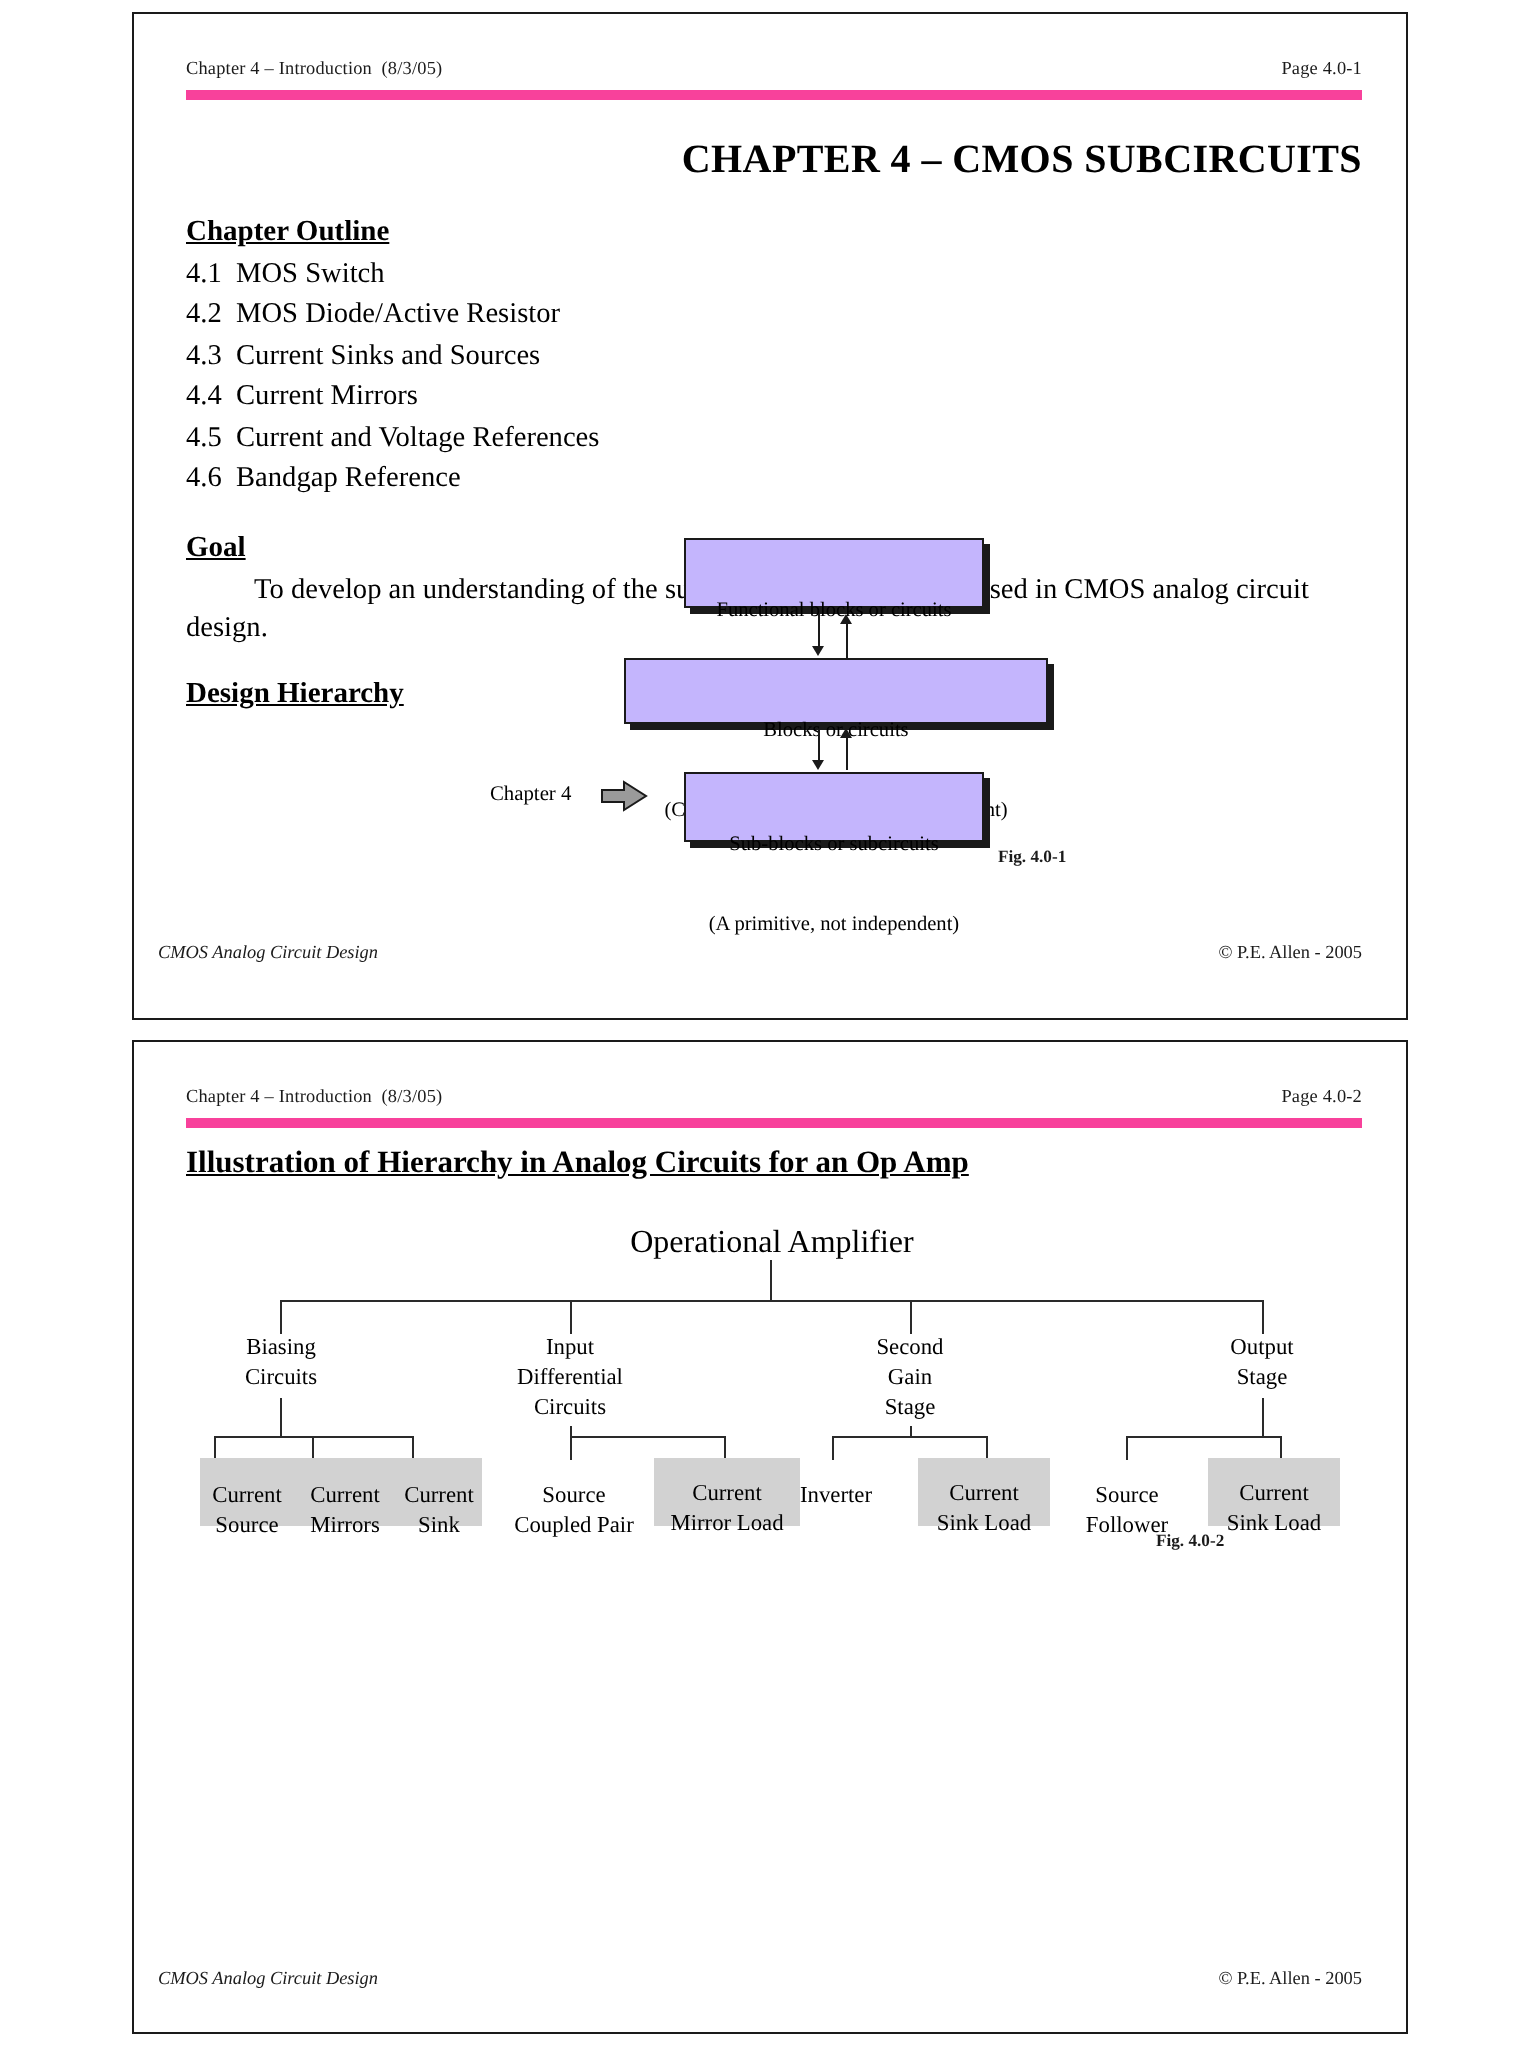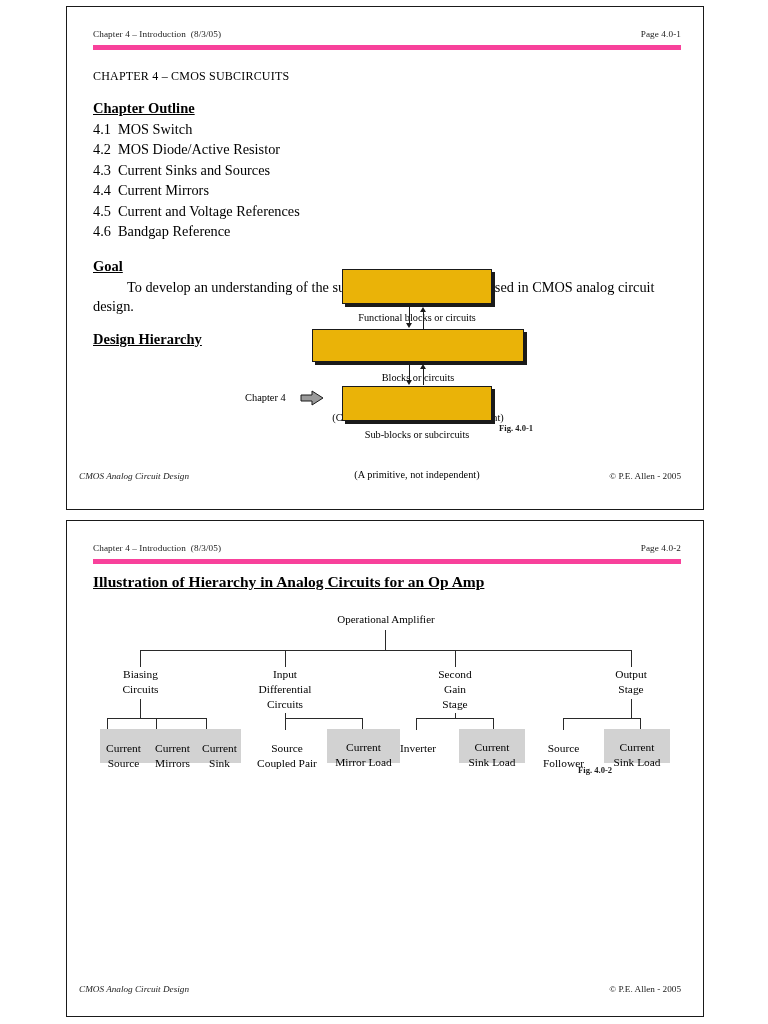--- a/index.html
+++ b/index.html
@@ -84,23 +84,23 @@
 
   
   .content {
     position: absolute;
     left: 26px;
     right: 22px;
     top: 50px;
   }
 
   .chapter-title {
-    text-align: left;
-    font-weight: normal;
-    font-size: 12px;
+    text-align: right;
+    font-weight: bold;
+    font-size: 20px;
     letter-spacing: 0.2px;
     margin: 12px 0 0 0;
     white-space: pre;
   }
 
   .sec-head {
     font-weight: bold;
     font-size: 14.5px;
     text-decoration: underline;
     margin-top: 16px;
@@ -137,25 +137,25 @@
     position: absolute;
     left: 26px;
     top: 258px;
     width: 586px;
     height: 170px;
   }
   .dh-box {
     position: absolute;
     box-sizing: border-box;
     border: 1.4px solid #1a1a1a;
-    background: #eab308;
+    background: #c4b5fd;
     text-align: center;
     font-size: 10.3px;
     line-height: 1.28;
-    padding-top: 15px;
+    padding-top: 3px;
     box-shadow: 3px 3px 0 0 #1a1a1a;
     white-space: pre;
   }
   #dh-box-0 { left: 249px; top: 4px;   width: 150px; height: 35px; }
   #dh-box-1 { left: 219px; top: 64px;  width: 212px; height: 33px; }
   #dh-box-2 { left: 249px; top: 121px; width: 150px; height: 35px; }
 
   .dh-conn { position: absolute; }
   .dh-v { width: 1.3px; background: #1a1a1a; }
   .arrow-head {
@@ -197,21 +197,21 @@
     top: 92px;
     width: 586px;
     height: 190px;
   }
   .tree-root-label {
     position: absolute;
     top: 0;
     left: 0;
     width: 586px;
     text-align: center;
-    font-size: 11px;
+    font-size: 16px;
     white-space: pre;
   }
   .ln { position: absolute; background: #2a2a2a; }
   .ln-h { height: 1.3px; }
   .ln-v { width: 1.3px; }
 
   .tier1-label {
     position: absolute;
     text-align: center;
     font-size: 11.4px;

